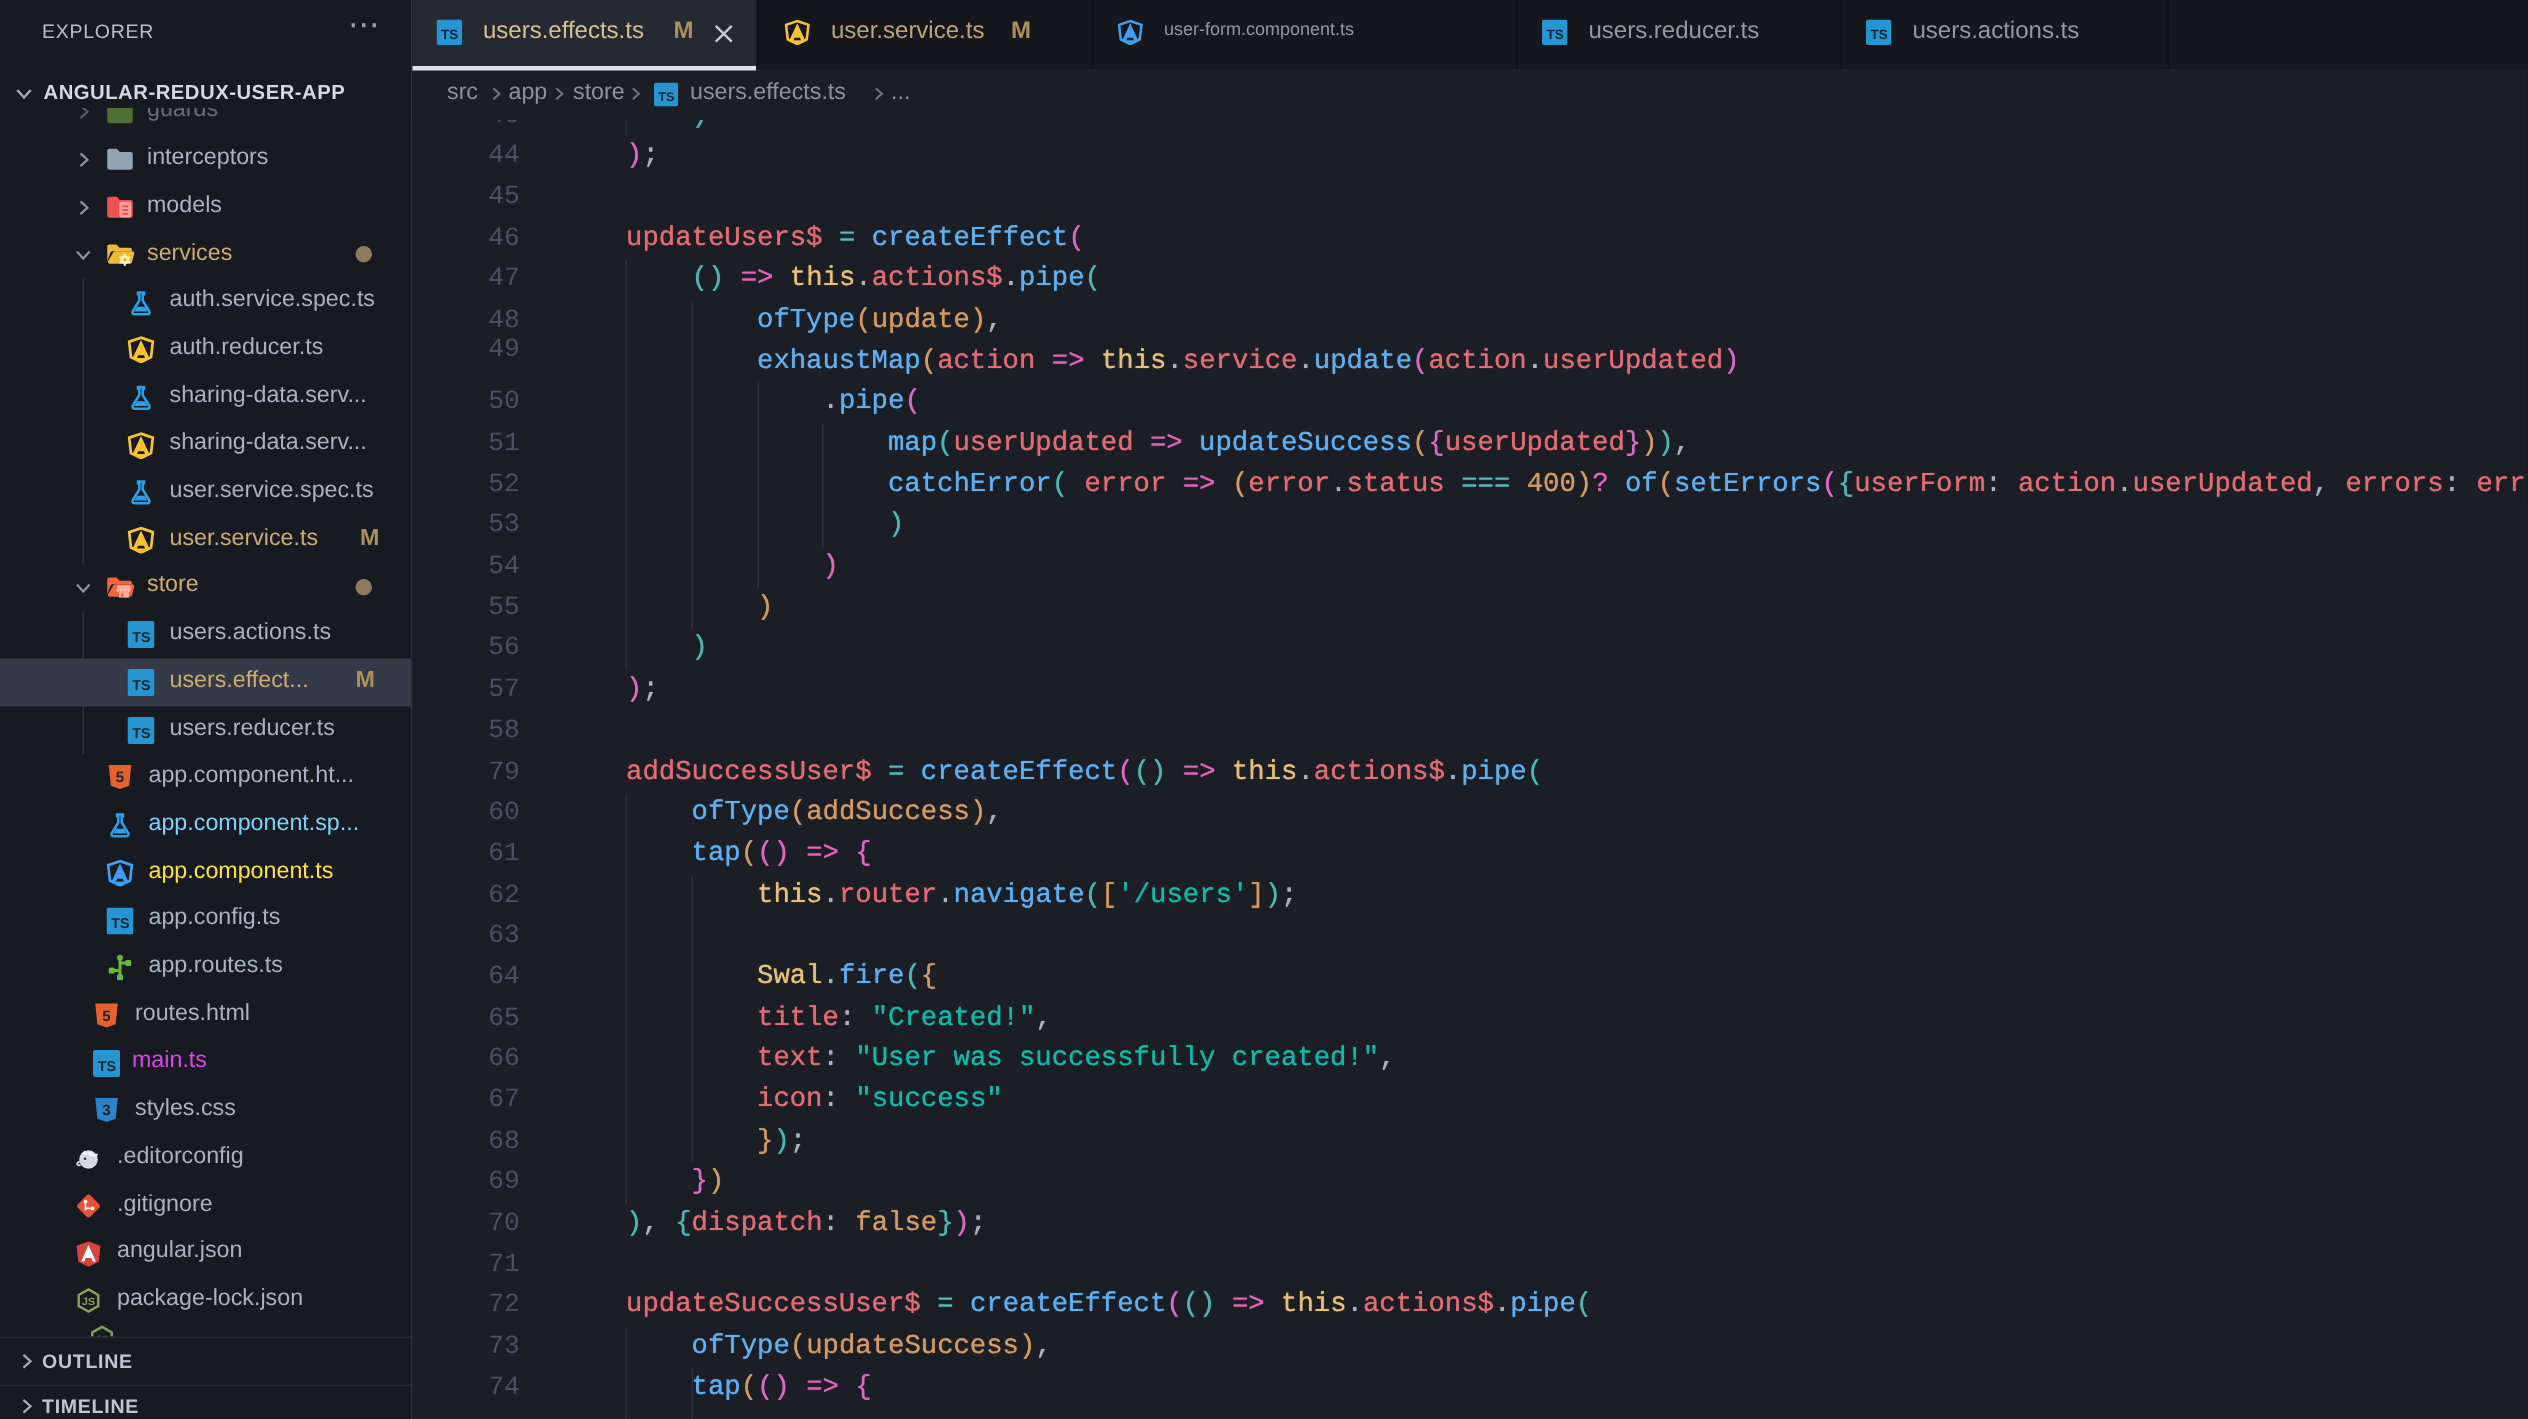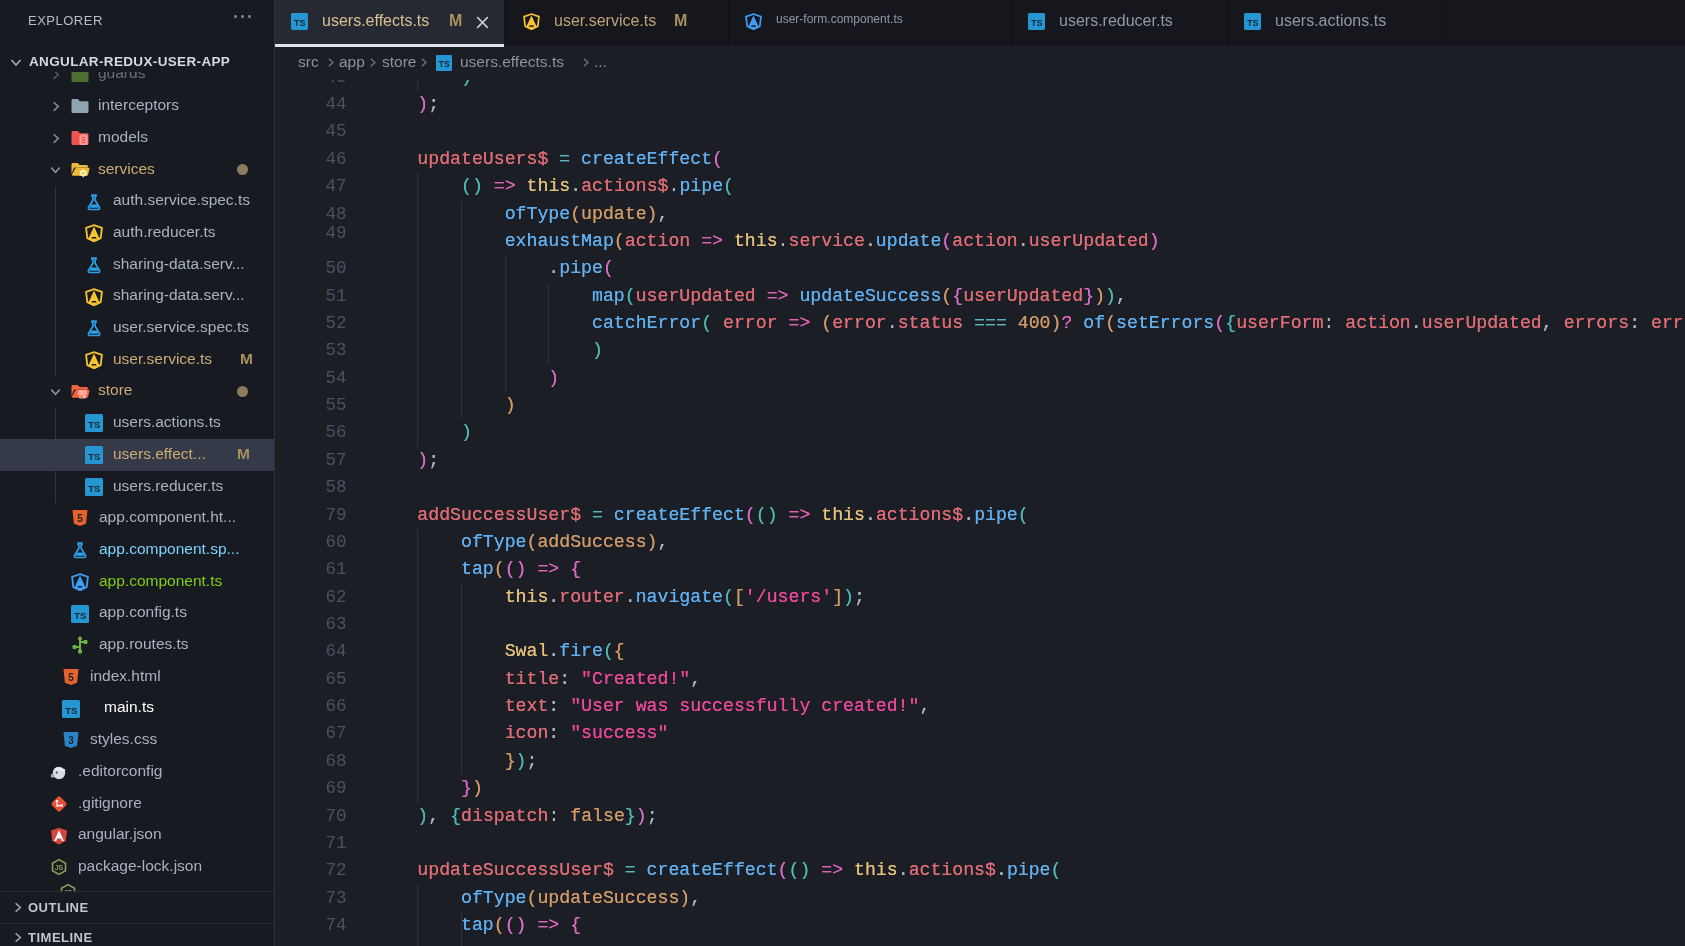--- a/index.html
+++ b/index.html
@@ -5,21 +5,21 @@
 .abs{position:absolute}
 #sidebar{position:absolute;left:0;top:0;width:274px;height:946px;background:#171a21;overflow:hidden}
 #sbborder{position:absolute;left:274px;top:0;width:1px;height:946px;background:#2c313b}
 #editor{position:absolute;left:275px;top:0;right:0;height:946px;background:#1b1e25;overflow:hidden}
 .trow{position:absolute;left:0;width:274px;height:31.7px}
 .tlabel{top:5.5px;font-size:15.5px;white-space:nowrap}
 .ig{position:absolute;width:1px;background:#2c313b}
 .ln{position:absolute;left:98.69999999999999px;height:27.365px;line-height:27.365px;font-family:"Liberation Mono",monospace;font-size:18.2px;white-space:pre;color:#abb2bf;text-shadow:0 0 .6px currentColor}
 .gn{position:absolute;left:0;width:71.5px;height:27.365px;line-height:27.365px;font-family:"Liberation Mono",monospace;font-size:17.5px;text-align:right;color:#4a5164}
 .r{color:#e06c75} .b{color:#61afef} .y{color:#e5c07b} .o{color:#d19a66}
-.g{color:#ec4899} .w{color:#abb2bf} .t{color:#56b6c2} .m{color:#df63b8}
+.g{color:#14b8a6} .w{color:#abb2bf} .t{color:#56b6c2} .m{color:#df63b8}
 .p1{color:#d66cc5} .p2{color:#4fb6b4} .p3{color:#d19a66}
 </style></head>
 <body>
 <div id="sbborder"></div>
 <div id="editor">
   <div id="code" class="abs" style="left:0;top:0;right:0;bottom:0">
     <div class="ig" style="left:142.4px;top:63.7px;height:27.4px"></div>
       <div class="ig" style="left:142.4px;top:173.2px;height:273.6px"></div>
       <div class="ig" style="left:142.4px;top:528.9px;height:273.7px"></div>
       <div class="ig" style="left:142.4px;top:884.6px;height:61.4px"></div>
@@ -326,21 +326,21 @@
       <span class="abs tlabel" style="left:99px;color:#7dd3fc">app.component.sp...</span>
     </div>
     <div class="trow" style="top:566.1px;opacity:1.0">
       <span class="abs" style="left:71px;top:6.8px;line-height:0"><svg width="18" height="18" viewBox="0 0 18 18" style="">
           <g transform="scale(1.0)">
             <path d="M9 1.1 16.9 3.8 15.7 14.1 9 17.4 2.3 14.1 1.1 3.8z" fill="none" stroke="#3f9ef2" stroke-width="1.8"></path>
             <path d="M9 2.6 14.9 15.3H11.9l-.95-2.4H7.05l-.95 2.4H3.1zM9 6.2l1.3 3.5H7.7z" fill="#3f9ef2"></path>
             <path d="M4.6 14.6h8.8L9 16.9z" fill="#3f9ef2"></path>
           </g>
         </svg></span>
-      <span class="abs tlabel" style="left:99px;color:#84cc16">app.component.ts</span>
+      <span class="abs tlabel" style="left:99px;color:#fde047">app.component.ts</span>
     </div>
     <div class="trow" style="top:597.9px;opacity:1.0">
       <span class="abs" style="left:71px;top:6.8px;line-height:0"><svg width="18" height="18" viewBox="0 0 18 18" style="">
           <rect x="0" y="0" width="18" height="18" rx="1.5" fill="#2596d1"></rect>
           <text x="9.3" y="13.8" font-family="Liberation Sans" font-size="9.5" font-weight="bold" fill="#152433" text-anchor="middle">TS</text>
         </svg></span>
       <span class="abs tlabel" style="left:99px;color:#a9b2c1">app.config.ts</span>
     </div>
     <div class="trow" style="top:629.5px;opacity:1.0">
       <span class="abs" style="left:71px;top:6.8px;line-height:0"><svg width="18" height="18" viewBox="0 0 18 18" style="">
@@ -351,28 +351,28 @@
           <rect x="7" y="0.5" width="4" height="4" rx="2" fill="#6cb33f"></rect>
           <rect x="7" y="13.5" width="4" height="4" rx="1" fill="#6cb33f"></rect>
         </svg></span>
       <span class="abs tlabel" style="left:99px;color:#a9b2c1">app.routes.ts</span>
     </div>
     <div class="trow" style="top:661.2px;opacity:1.0">
       <span class="abs" style="left:62px;top:6.8px;line-height:0"><svg width="18" height="18" viewBox="0 0 18 18" style="">
           <path d="M1.5 1h15l-1.4 13.8L9 17l-6.1-2.2z" fill="#e5622d"></path>
           <text x="9.0" y="12.5" font-family="Liberation Sans" font-size="10.0" font-weight="bold" fill="#20242c" text-anchor="middle">5</text>
         </svg></span>
-      <span class="abs tlabel" style="left:90px;color:#a9b2c1">index.html</span>
+      <span class="abs tlabel" style="left:90px;color:#a9b2c1">routes.html</span>
     </div>
     <div class="trow" style="top:692.9px;opacity:1.0">
       <span class="abs" style="left:62px;top:6.8px;line-height:0"><svg width="18" height="18" viewBox="0 0 18 18" style="">
           <rect x="0" y="0" width="18" height="18" rx="1.5" fill="#2596d1"></rect>
           <text x="9.3" y="13.8" font-family="Liberation Sans" font-size="9.5" font-weight="bold" fill="#152433" text-anchor="middle">TS</text>
         </svg></span>
-      <span class="abs tlabel" style="left:104px;color:#ffffff">main.ts</span>
+      <span class="abs tlabel" style="left:88px;color:#d946ef">main.ts</span>
     </div>
     <div class="trow" style="top:724.6px;opacity:1.0">
       <span class="abs" style="left:62px;top:6.8px;line-height:0"><svg width="18" height="18" viewBox="0 0 18 18" style="">
           <path d="M1.5 1h15l-1.4 13.8L9 17l-6.1-2.2z" fill="#2d82c8"></path>
           <text x="9.0" y="12.5" font-family="Liberation Sans" font-size="10.0" font-weight="bold" fill="#1a2430" text-anchor="middle">3</text>
         </svg></span>
       <span class="abs tlabel" style="left:90px;color:#a9b2c1">styles.css</span>
     </div>
     <div class="trow" style="top:756.3px;opacity:1.0">
       <span class="abs" style="left:50px;top:6.8px;line-height:0"><svg width="18" height="18" viewBox="0 0 18 18" style="">

